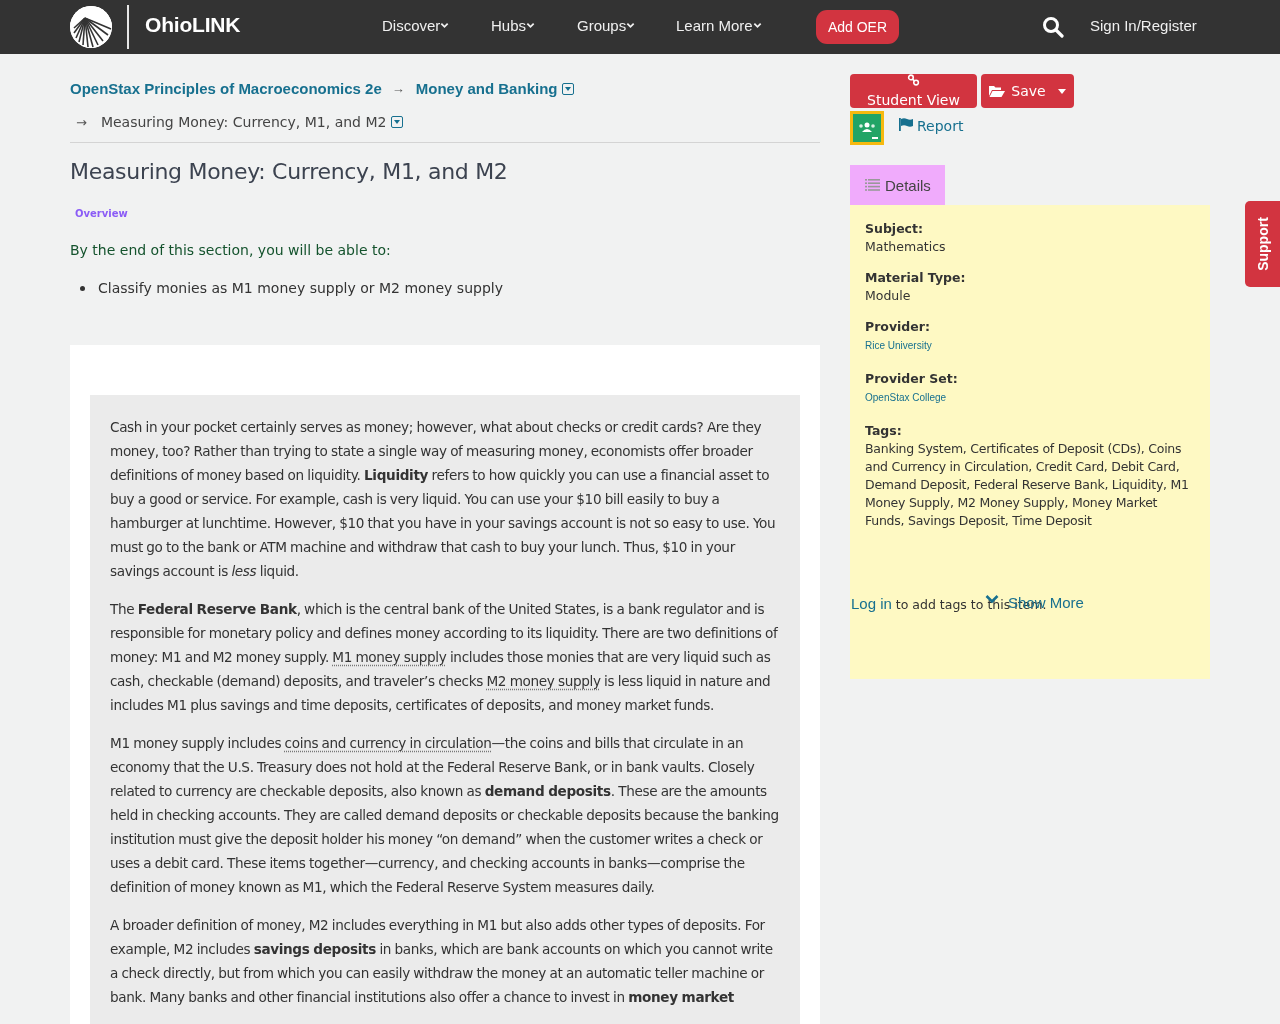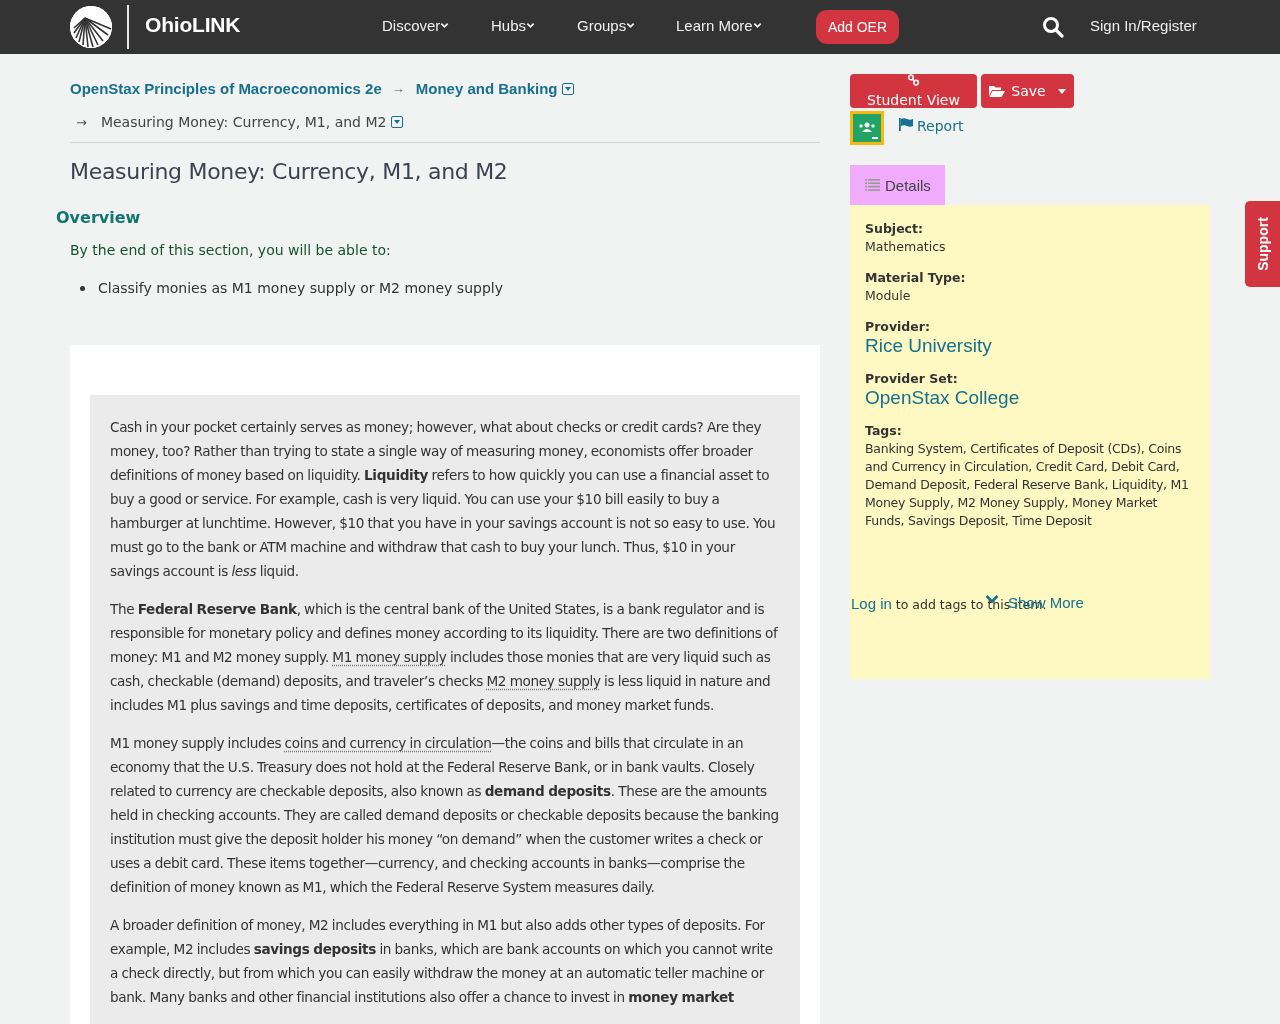--- a/index.html
+++ b/index.html
@@ -22,21 +22,21 @@
   .crumb1 { position: absolute; left: 70px; top: 80px; font-family: "Liberation Sans", sans-serif; font-size: 15px; font-weight: bold; color: #17708f; display: flex; align-items: center; }
   .crumb1 a { color: #17708f; text-decoration: none; cursor: pointer; }
   .arrow { color: #555; font-weight: normal; font-size: 13px; margin: 0 11px 0 10px; }
   .dd-icon { display: inline-block; width: 12px; height: 12px; border: 1.6px solid #17708f; border-radius: 2px; position: relative; margin-left: 5px; cursor: pointer; }
   .dd-icon::after { content: ""; position: absolute; left: 2px; top: 3px; border-left: 3px solid transparent; border-right: 3px solid transparent; border-top: 4px solid #17708f; }
   .crumb2 { position: absolute; left: 76px; top: 114px; font-size: 14px; color: #444; display: flex; align-items: center; }
   .crumb2 .arrow { margin: 0 14px 0 0; }
   .crumb-rule { position: absolute; left: 70px; top: 142px; width: 750px; height: 1px; background: #d4d4d4; }
 
   .page-title { position: absolute; left: 70px; top: 159px; font-family: "DejaVu Sans", sans-serif; font-size: 22px; color: #3c4350; font-weight: normal; letter-spacing: -0.3px; }
-  .overview-h { position: absolute; left: 56px; top: 208px; font-size: 16px; font-weight: bold; color: #0f766e; }
+  .overview-h { position: absolute; left: 75px; top: 208px; font-size: 10px; font-weight: bold; color: #8b5cf6; }
   .overview-p { position: absolute; left: 70px; top: 242px; font-size: 14px; color: #14532d; }
   .objectives { position: absolute; left: 70px; top: 280px; list-style: none; font-size: 14px; color: #333; }
   .objectives li { position: relative; padding-left: 28px; height: 24px; line-height: 17px; }
   .objectives li::before { content: ""; position: absolute; left: 10px; top: 6px; width: 5px; height: 5px; border-radius: 50%; background: #333; }
 
   
   .content-panel { position: absolute; left: 70px; top: 345px; width: 750px; height: 700px; background: #fff; }
   .content-inner { position: absolute; left: 20px; top: 50px; width: 710px; height: 660px; background: #ebebeb; padding: 20px 20px 0 20px; }
   .content-inner p { font-family: "DejaVu Sans", sans-serif; font-size: 13.6px; line-height: 24px; color: #333; margin-bottom: 14px; letter-spacing: -0.35px; word-spacing: -0.5px; }
   .content-inner b { font-weight: bold; }
@@ -48,21 +48,21 @@
   .btn-save { left: 981px; width: 93px; }
   .caret-down { width: 0; height: 0; border-left: 4px solid transparent; border-right: 4px solid transparent; border-top: 5px solid #fff; margin-left: 6px; }
   .classroom { position: absolute; left: 850px; top: 111px; width: 34px; height: 34px; border: 3px solid #f6b90f; background: #22a466; cursor: pointer; }
   .report { position: absolute; left: 899px; top: 118px; font-size: 14px; color: #17708f; display: flex; align-items: flex-start; gap: 4px; cursor: pointer; }
 
   .details-tab { position: absolute; left: 850px; top: 165px; width: 95px; height: 40px; background: #f0abfc; font-family: "Liberation Sans", sans-serif; font-size: 15px; color: #444; display: flex; align-items: center; padding-left: 15px; gap: 5px; cursor: pointer; }
   .details-panel { position: absolute; left: 850px; top: 205px; width: 360px; height: 474px; background: #fef9c3; }
   .dl { position: absolute; left: 15px; font-size: 12.5px; color: #333; }
   .dl .lbl { font-weight: bold; display: block; line-height: 18px; }
   .dl .val { display: block; line-height: 18px; }
-  .dl .link { display: block; font-family: "Liberation Sans", sans-serif; font-size: 19px; color: #17708f; line-height: 20px; cursor: pointer; }
+  .dl .link { display: block; font-family: "Liberation Sans", sans-serif; font-size: 10px; color: #17708f; line-height: 20px; cursor: pointer; }
   .tags-val { width: 330px; line-height: 18px; letter-spacing: -0.25px; }
   .login-line { position: absolute; left: 1px; top: 346px; font-size: 12.5px; color: #333; margin-top: 44px; }
   .login-line a { font-family: "Liberation Sans", sans-serif; font-size: 15px; color: #17708f; cursor: pointer; }
   .show-more { position: absolute; left: 135px; top: 389px; font-family: "Liberation Sans", sans-serif; font-size: 15px; color: #17708f; display: flex; gap: 9px; cursor: pointer; }
 
   .support-tab { position: absolute; left: 1245px; top: 201px; width: 40px; height: 86px; background: #d23440; border-radius: 5px 0 0 5px; cursor: pointer; }
   .support-tab span { position: absolute; left: 50%; top: 50%; transform: translate(-50%, -50%) rotate(-90deg); color: #fff; font-family: "Liberation Sans", sans-serif; font-weight: bold; font-size: 14px; white-space: nowrap; margin-left: -2px; }
 </style>
 </head>
 <body>

